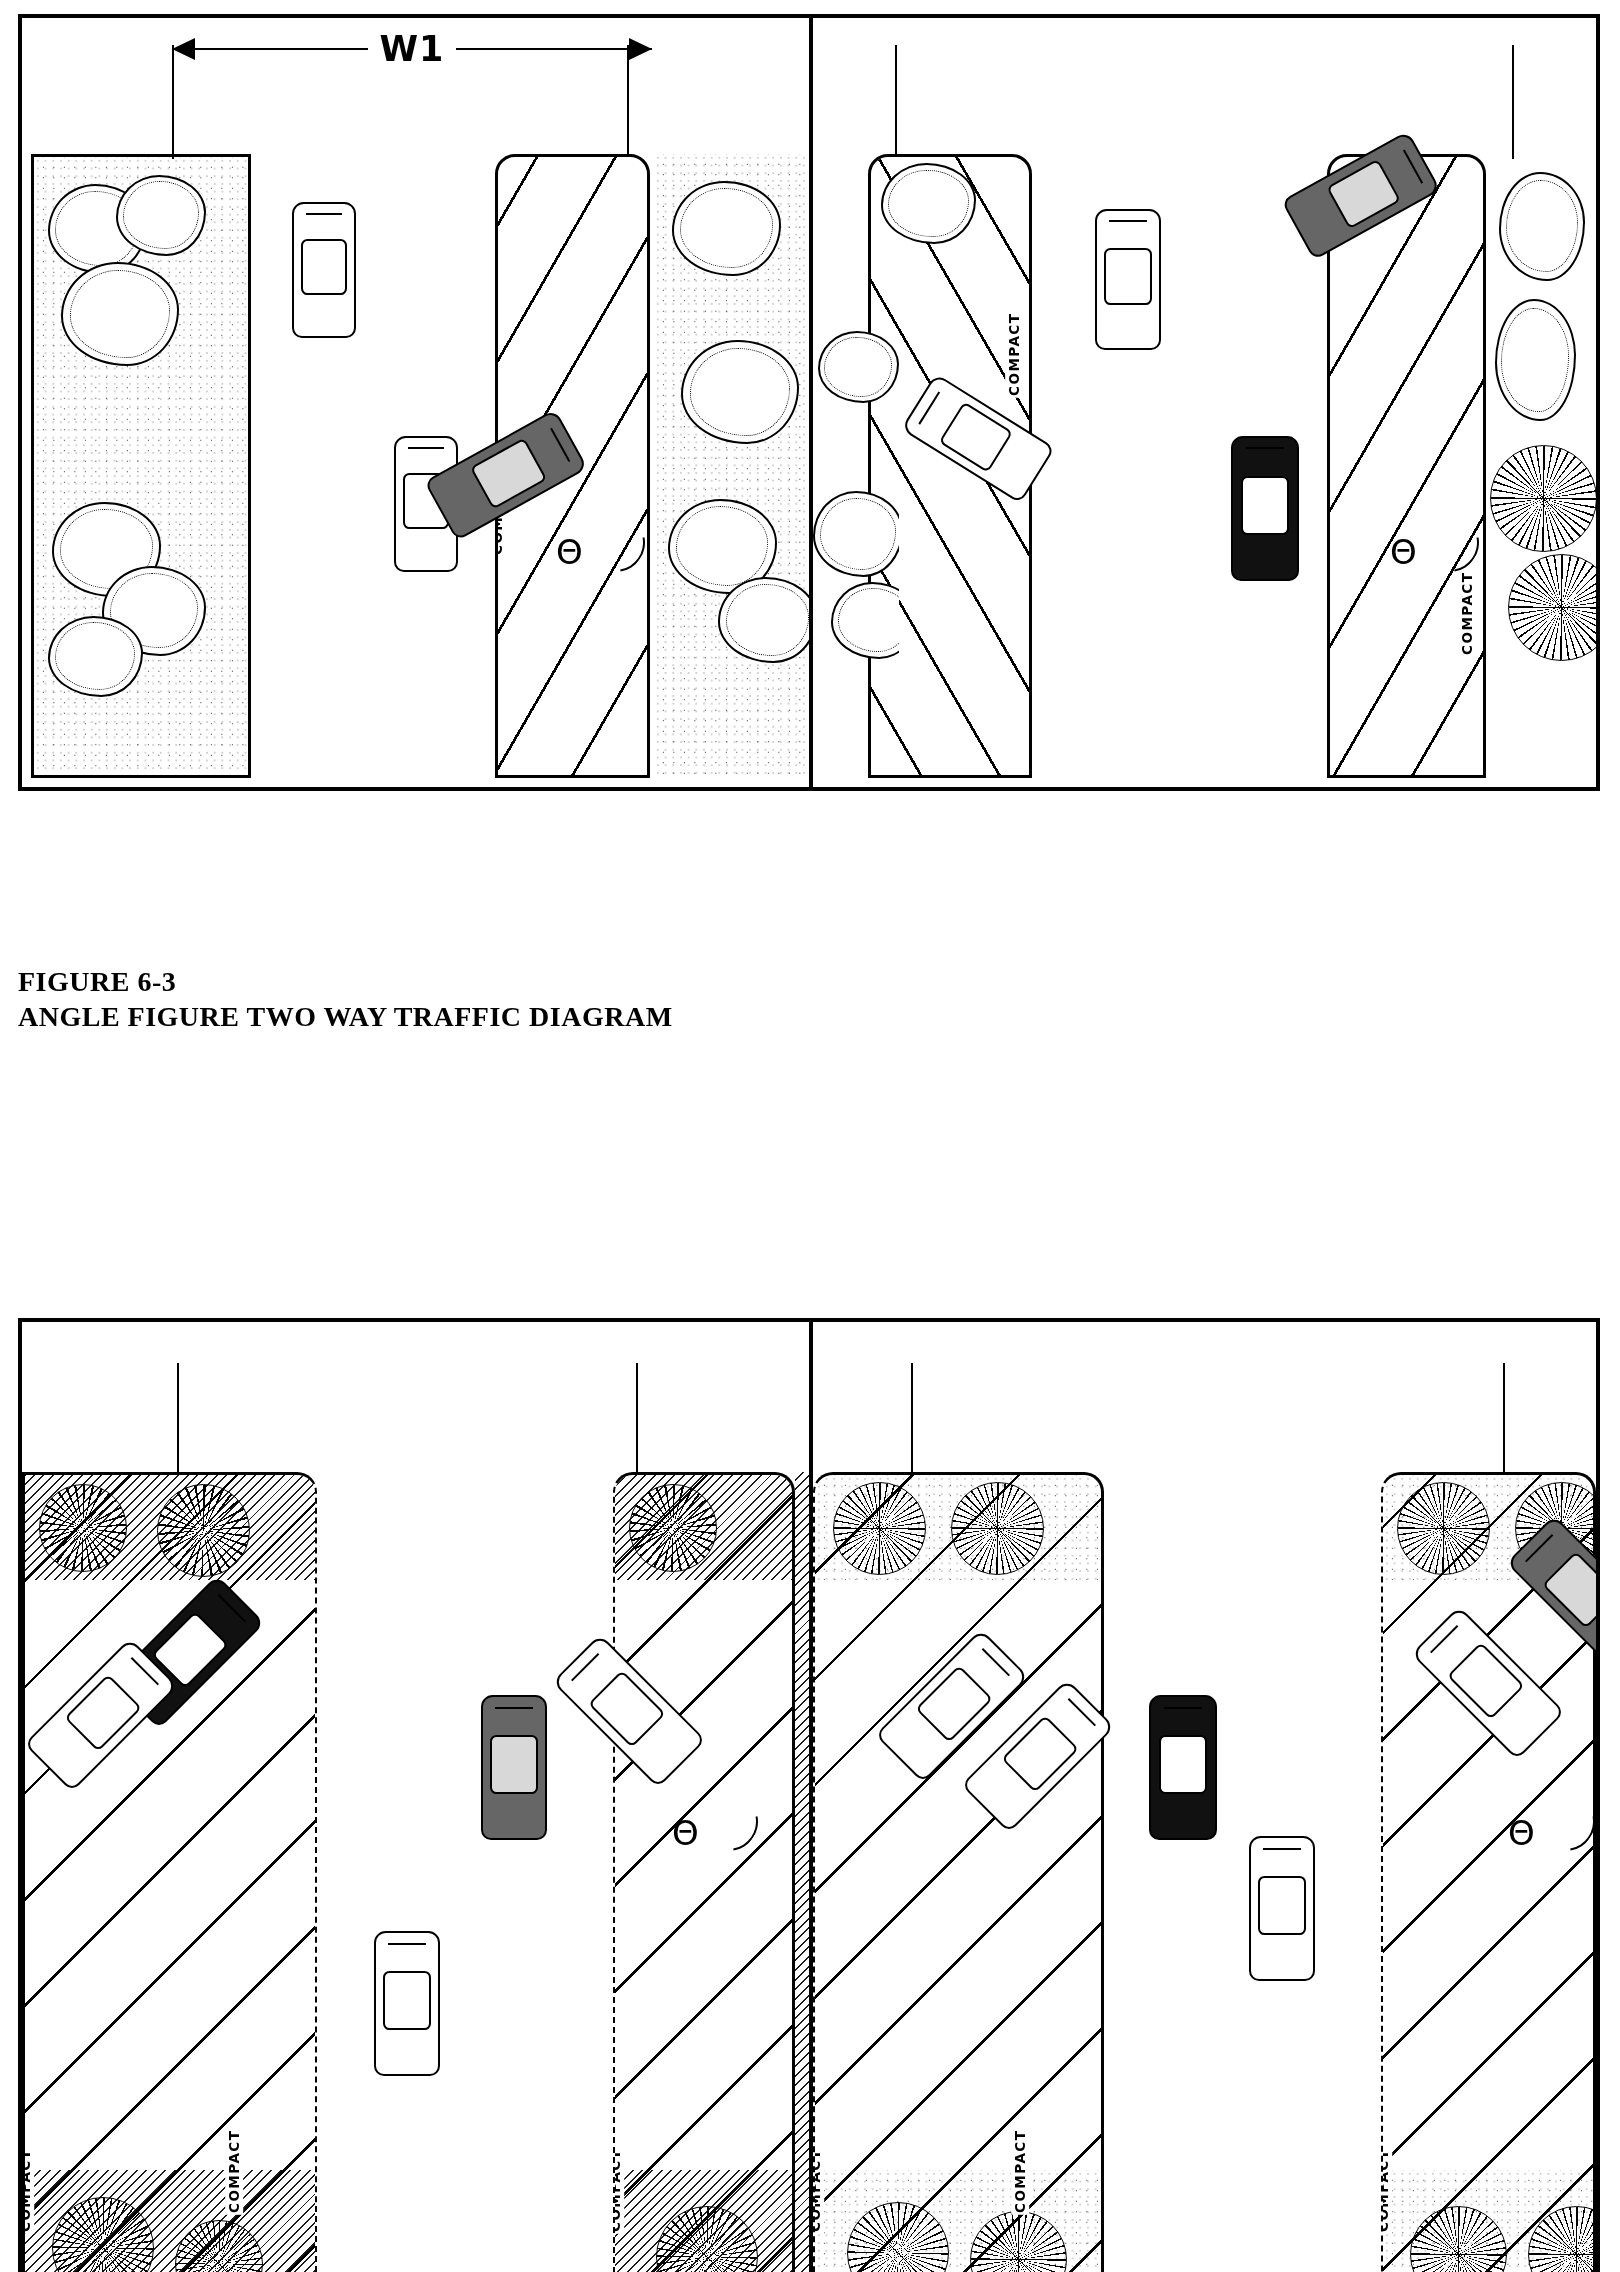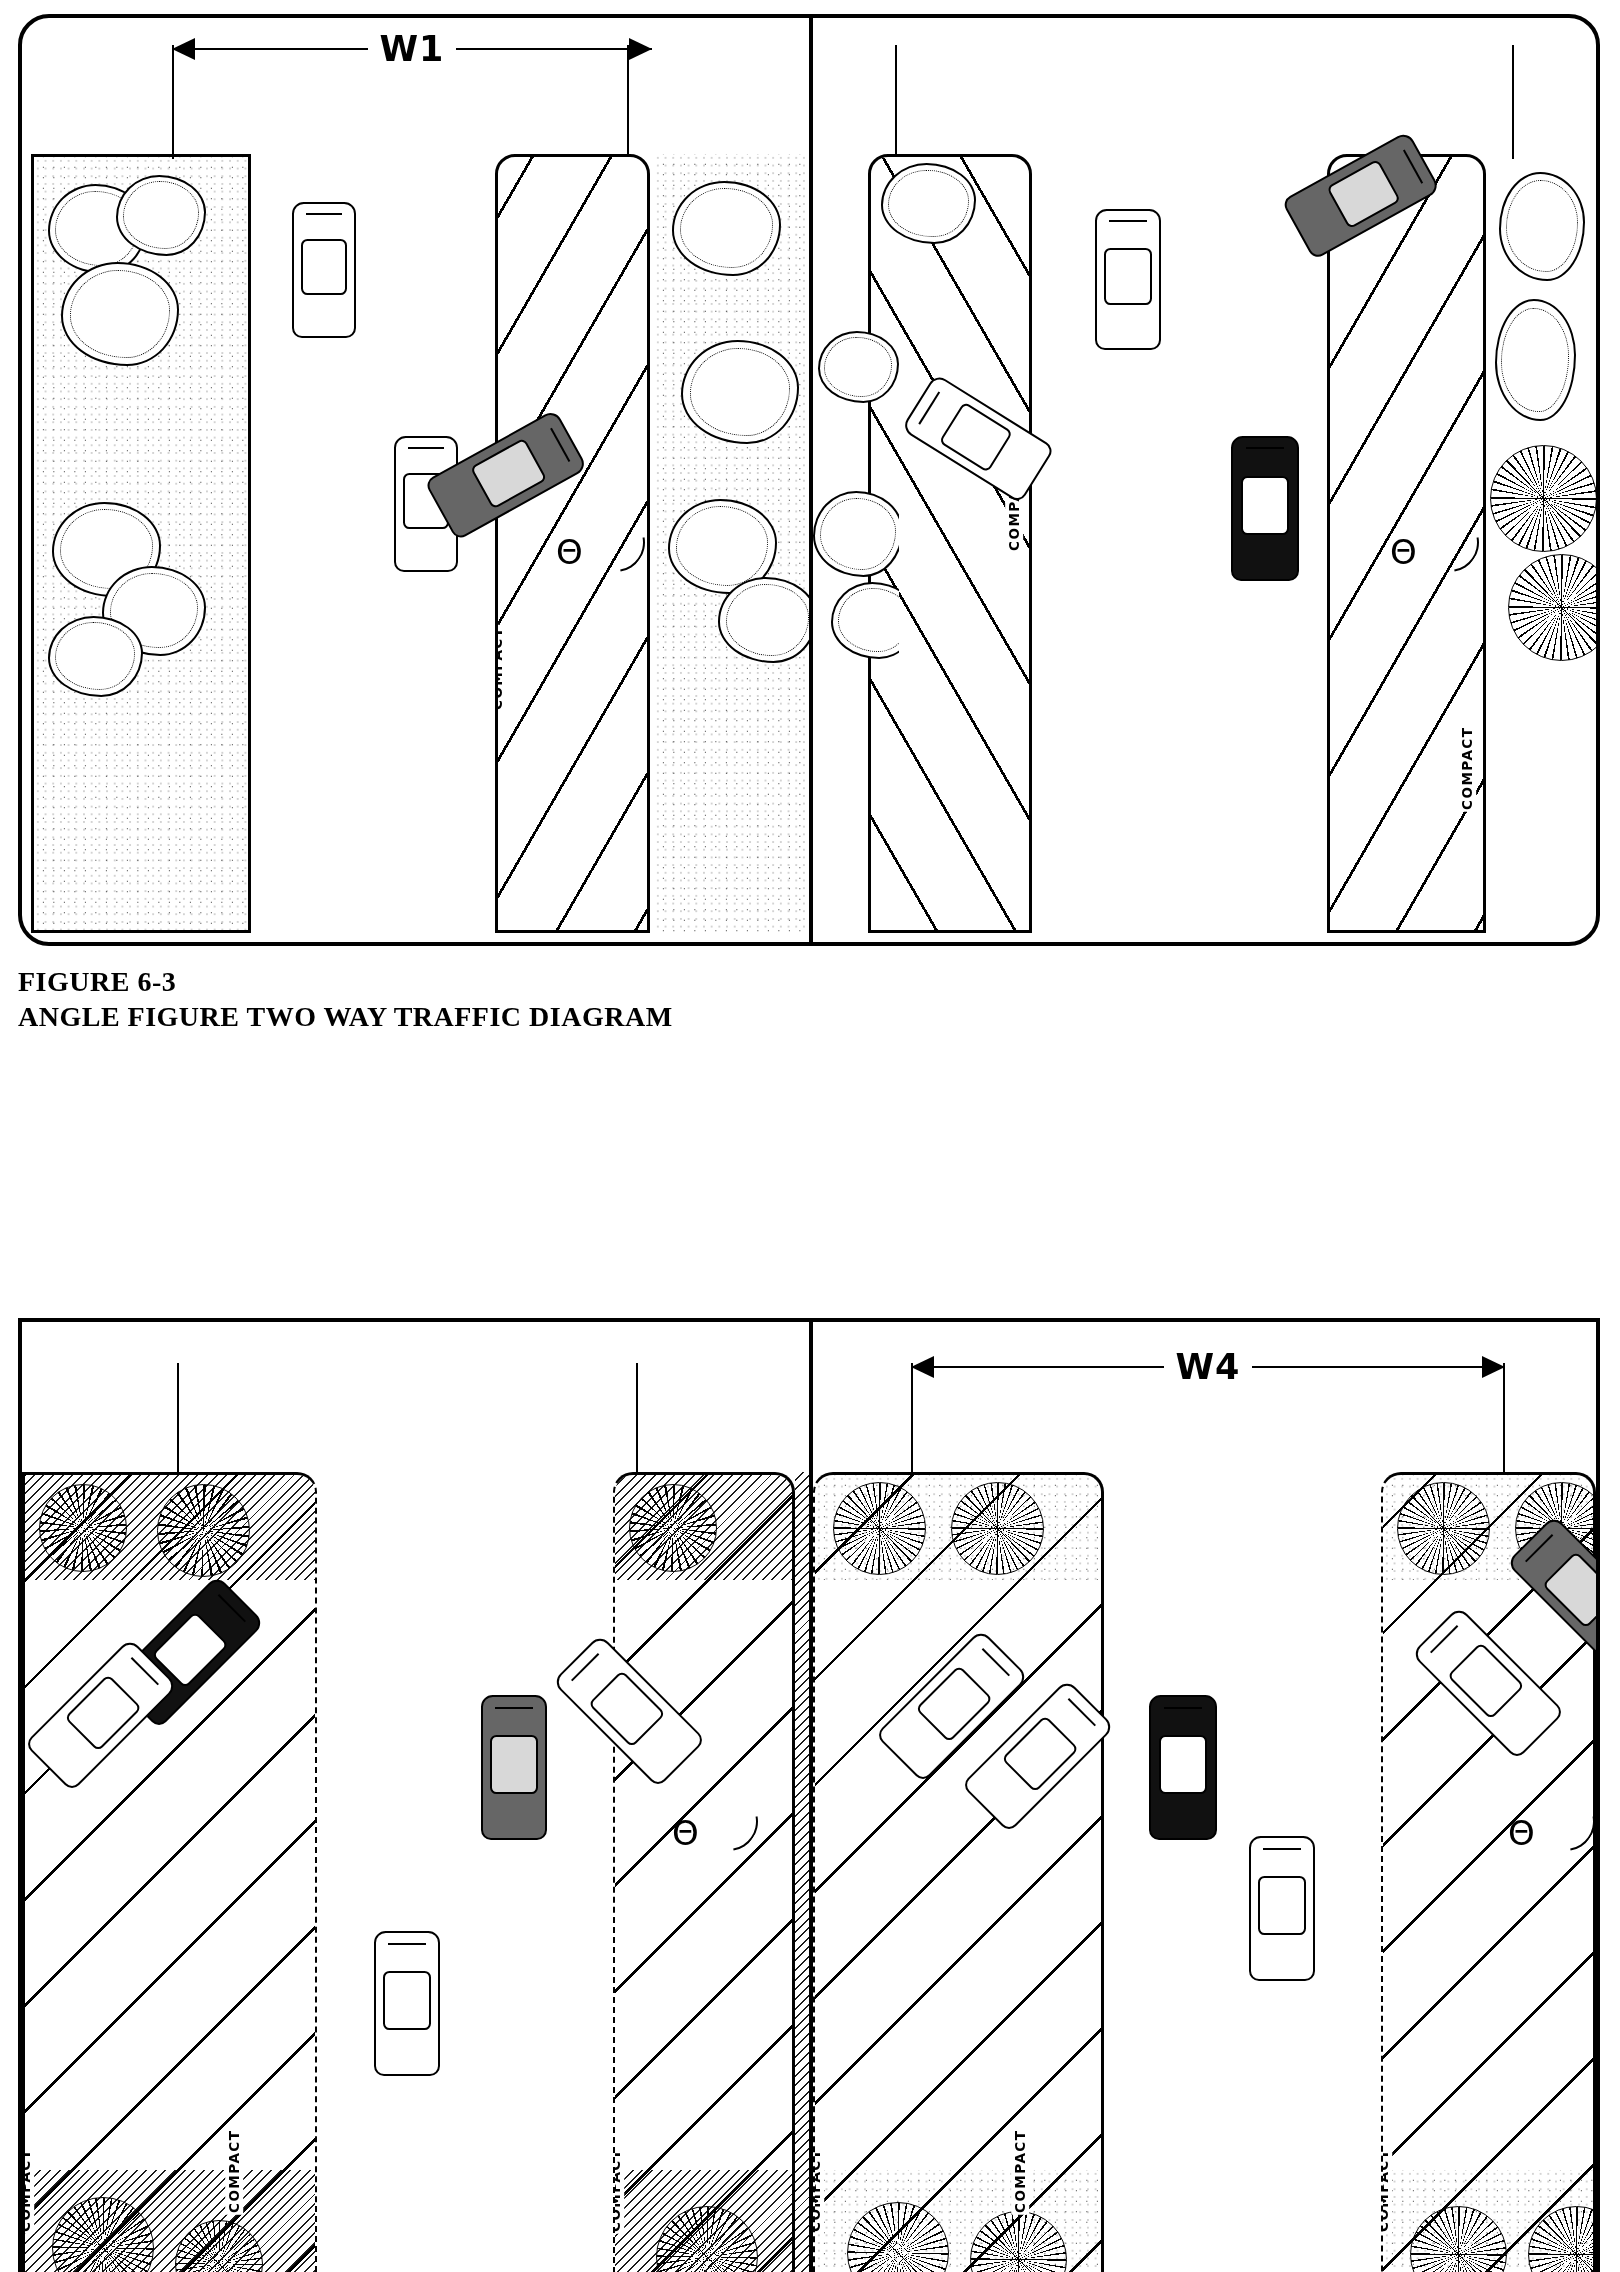--- a/index.html
+++ b/index.html
@@ -31,21 +31,21 @@
   }
   #figure-top { top: 13.6px; }
   #figure-bottom { top: 1318px; }
 
   .diagram-frame {
     position: relative;
     border: 4.1px solid #000;
     background: #fff;
     box-sizing: border-box;
   }
-  #frame-top { height: 932px; border-radius: 31px; }
+  #frame-top { height: 777px; }
   #frame-bottom { height: 1009px; }
 
   .half {
     position: absolute;
     top: 0;
     bottom: 0;
     overflow: hidden;
   }
   .half-left { left: 0; width: 50%; }
   .half-right { left: 50%; width: 50%; border-left: 4.1px solid #000; box-sizing: border-box; }
@@ -442,26 +442,20 @@
         <div class="theta" style="left:650px; top:491px;"><span>Θ</span></div>
         <div class="theta-arc" style="left:677px; top:470px; transform:rotate(35deg);"></div>
 
         <div class="planting" style="left:773px; top:150px; right:0; bottom:0;">
           <div class="hatch"></div>
         </div>
       </div>
 
       <div class="half half-right">
 
-        <div class="dim" style="left:98px; right:91px; top:18px;">
-          <div class="dim-line"></div>
-          <div class="arrow-l"></div>
-          <div class="arrow-r"></div>
-          <div class="dim-label"><span>W4</span></div>
-        </div>
         <div class="ext-line" style="left:98px; top:41px; height:118px;"></div>
         <div class="ext-line" style="right:91px; top:41px; height:118px;"></div>
 
         <div class="bay round-top dashed-left" style="left:0px; top:150px; width:291px; bottom:0px;">
           <div class="stripes a45"></div>
           <div class="planting" style="left:0; top:0; right:0; height:105px;">
             <div class="stipple"></div>
             <div class="tree spiky" style="left:18px; top:6.8px; width:91px; height:91px;"></div>
             <div class="tree spiky" style="left:136px; top:6.8px; width:91px; height:91px;"></div>
           </div>

